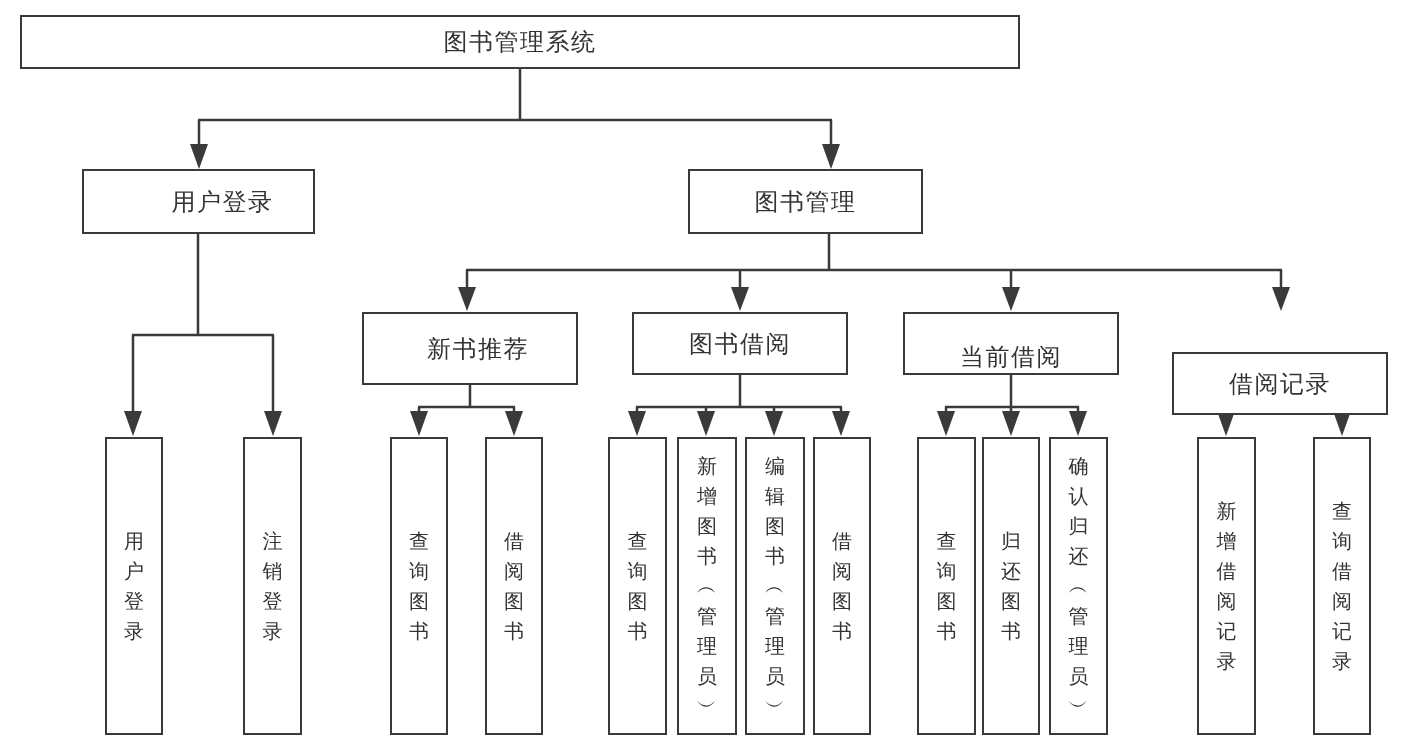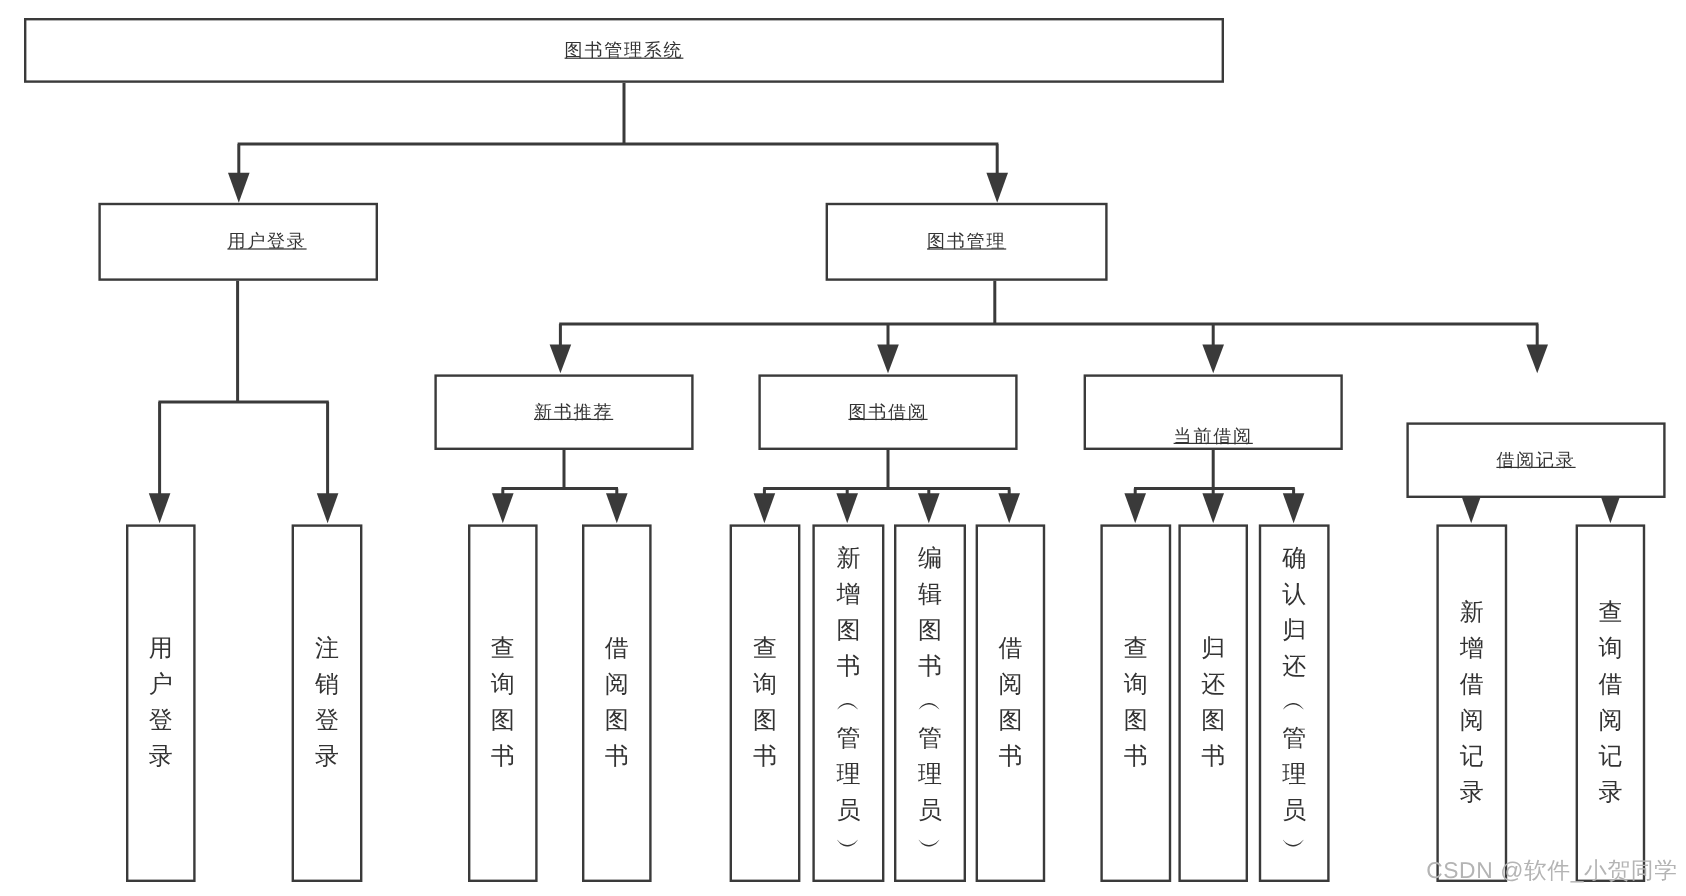--- a/index.html
+++ b/index.html
@@ -9,21 +9,21 @@
     font-family:"Liberation Sans",sans-serif;
     color:var(--text,#333333);
   }
   .connectors{position:absolute;left:0;top:0;z-index:1;}
   .box{
     position:absolute;z-index:2;background:#fff;
     border:2.5px solid var(--line,#3a3a3a);
     box-sizing:border-box;
     display:flex;align-items:center;justify-content:center;
   }
-  .box.h{font-size:15px;letter-spacing:1.5px;font-weight:400;text-decoration:underline;}
+  .box.h{font-size:24px;letter-spacing:1.5px;font-weight:400;}
   .vtext{
     display:flex;flex-direction:column;align-items:center;justify-content:center;
     width:100%;height:100%;font-size:20px;
   }
   .vtext .ch{display:block;height:30px;line-height:30px;text-align:center;}
   .watermark{
     position:absolute;z-index:3;right:7px;top:713px;
     font-size:19px;letter-spacing:.5px;color:var(--wm,#b4b4b4);
     white-space:nowrap;
   }
@@ -69,21 +69,21 @@
     <span>图书管理系统</span>
   </div>
 
   <div class="box h" style="left:82px;top:169px;width:233px;height:65px;padding-left:48px;">
     <span>用户登录</span>
   </div>
   <div class="box h" style="left:688px;top:169px;width:235px;height:65px;">
     <span>图书管理</span>
   </div>
 
-  <div class="box h" style="left:362px;top:312px;width:216px;height:63px;padding-left:16px;">
+  <div class="box h" style="left:362px;top:312px;width:216px;height:73px;padding-left:16px;">
     <span>新书推荐</span>
   </div>
   <div class="box h" style="left:632px;top:312px;width:216px;height:63px;">
     <span>图书借阅</span>
   </div>
   <div class="box h" style="left:903px;top:312px;width:216px;height:63px;align-items:flex-end;">
     <span>当前借阅</span>
   </div>
   <div class="box h" style="left:1172px;top:312px;width:216px;height:63px;margin-top:40px;">
     <span>借阅记录</span>
@@ -210,14 +210,13 @@
     <span class="vtext">
         <span class="ch">查</span>
         <span class="ch">询</span>
         <span class="ch">借</span>
         <span class="ch">阅</span>
         <span class="ch">记</span>
         <span class="ch">录</span>
       </span>
   </div>
 
-  <div class="watermark">CSDN @软件_小贺同学</div>
 </div>
 
 </body></html>

